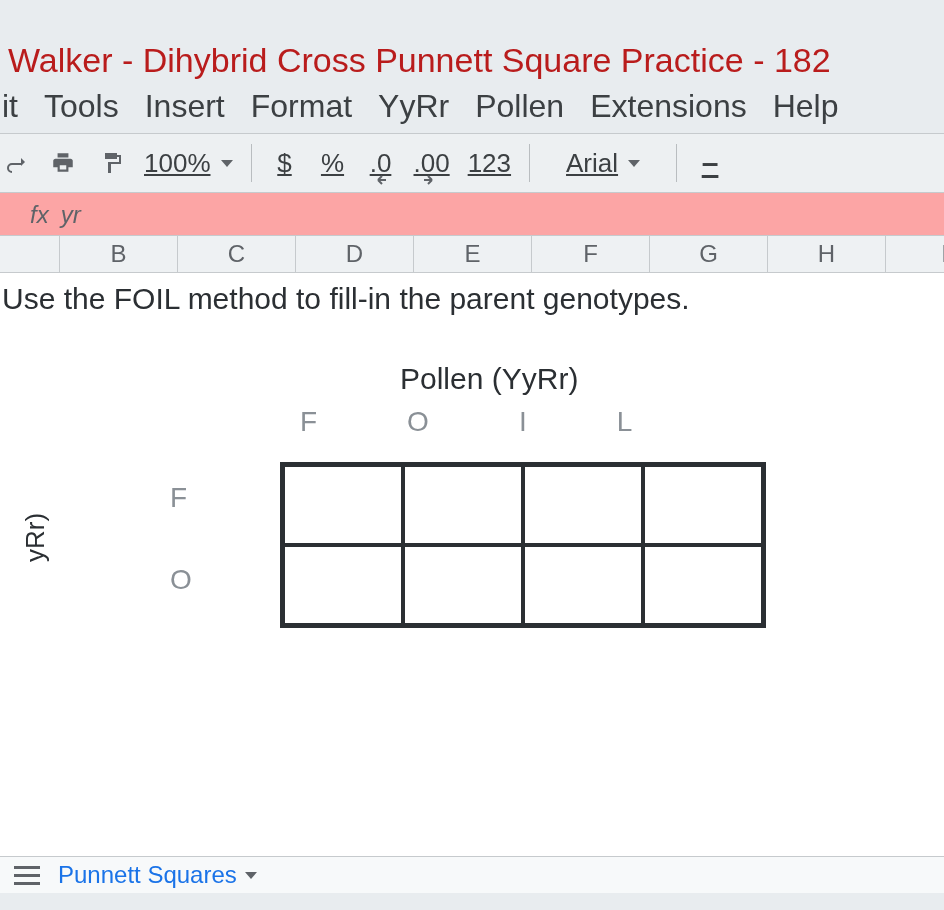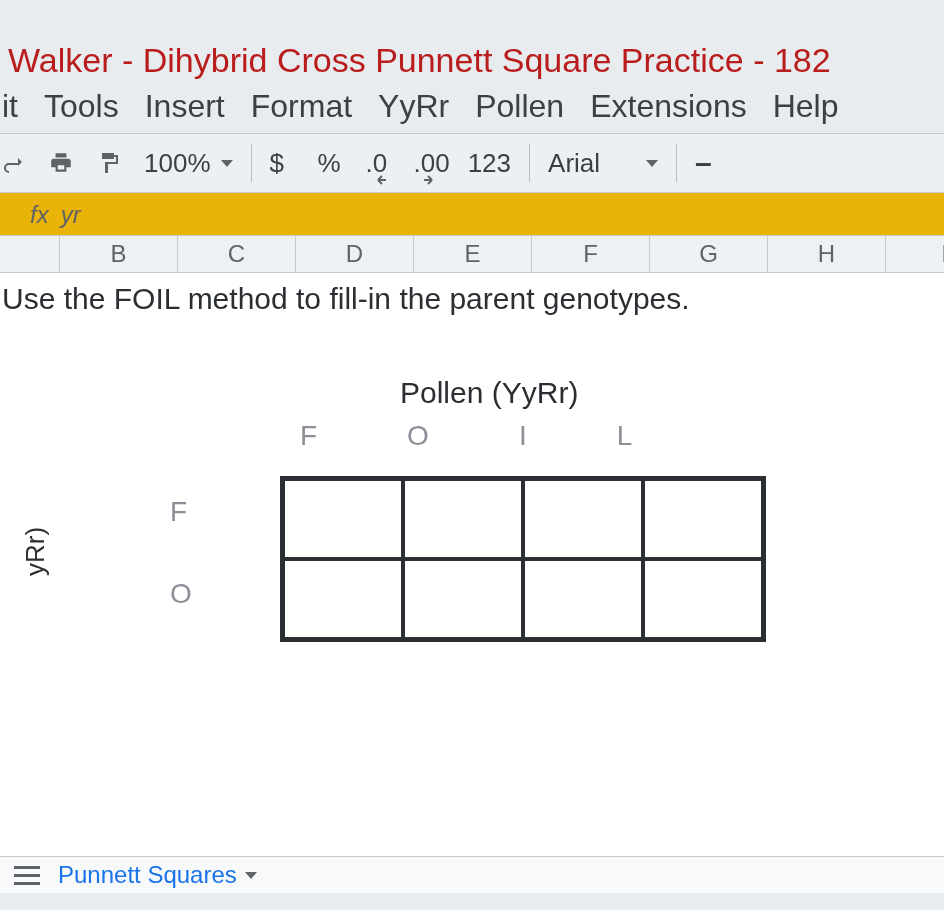--- a/index.html
+++ b/index.html
@@ -31,39 +31,39 @@
     display: flex;
     align-items: center;
     gap: 18px;
     padding: 10px 0 10px 0;
     border-top: 1px solid #c6cacd;
     border-bottom: 1px solid #c6cacd;
     background: #edf0f2;
     font-size: 26px;
     color: #3c4043;
   }
-  .tb-btn { display: flex; align-items: center; justify-content: space-between; min-width: 30px; cursor: pointer; }
+  .tb-btn { display: flex; align-items: center; justify-content: center; min-width: 30px; cursor: pointer; text-decoration: underline; }
   .tb-sep { width: 1px; height: 38px; background: #b9bdc0; }
   .zoom { display: flex; align-items: center; gap: 6px; }
   .caret-down {
     width: 0; height: 0;
     border-left: 6px solid transparent;
     border-right: 6px solid transparent;
     border-top: 7px solid #5f6368;
     margin-left: 4px;
   }
   .formula-bar {
     display: flex;
     align-items: center;
     gap: 12px;
     padding: 8px 4px 6px 30px;
     border-bottom: 1px solid #c6cacd;
     font-size: 24px;
     color: #5f6368;
-    background: #eab308;
+    background: #fca5a5;
     font-style: italic;
   }
   .fx { font-style: italic; }
   .col-headers {
     display: flex;
     border-bottom: 1px solid #c6cacd;
     background: #eef1f3;
   }
   .col-h {
     flex: 0 0 118px;
@@ -80,21 +80,21 @@
     height: 620px;
   }
   .instr {
     font-size: 30px;
     color: #2b2f33;
     padding: 6px 0 0 2px;
     line-height: 1.35;
   }
   .punnett-wrap {
     position: relative;
-    margin-top: 56px;
+    margin-top: 42px;
     height: 400px;
     padding-left: 48px;
   }
   .pollen-label {
     position: absolute;
     left: 400px;
     top: 0;
     font-size: 30px;
     color: #2b2f33;
   }

